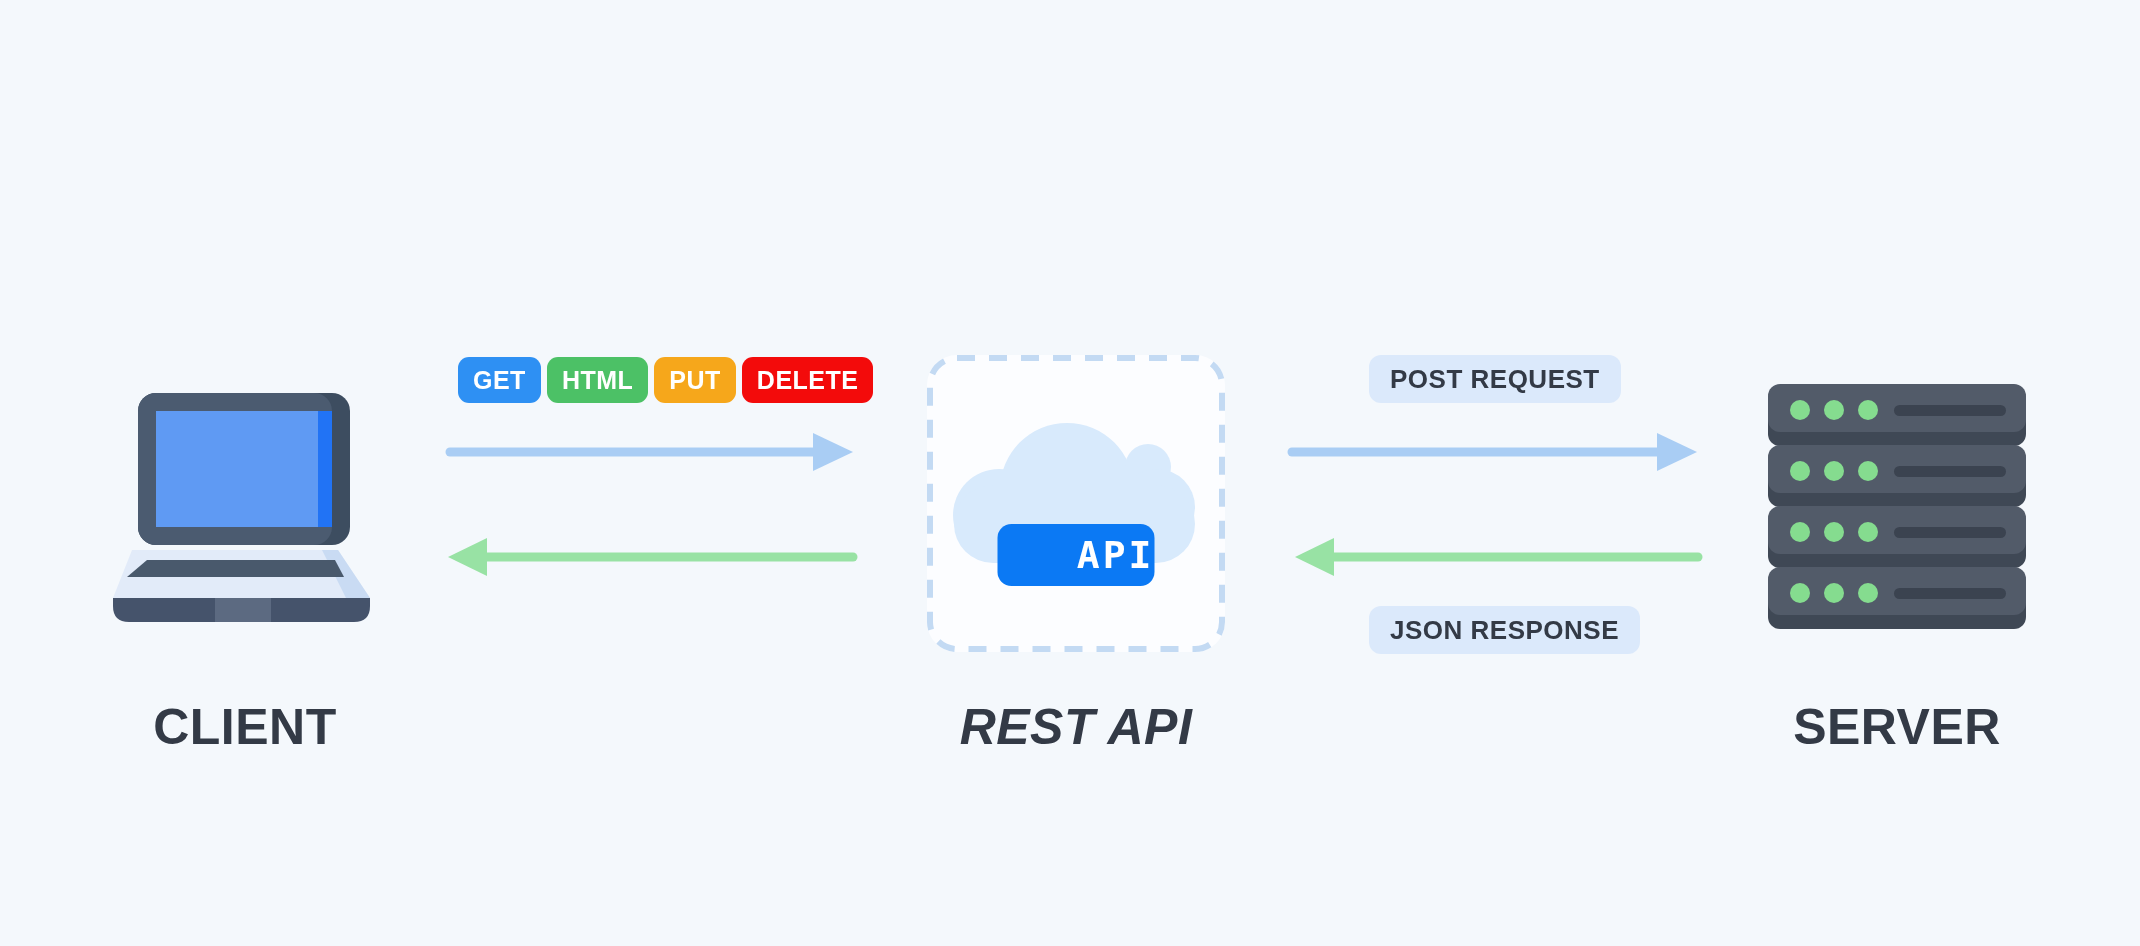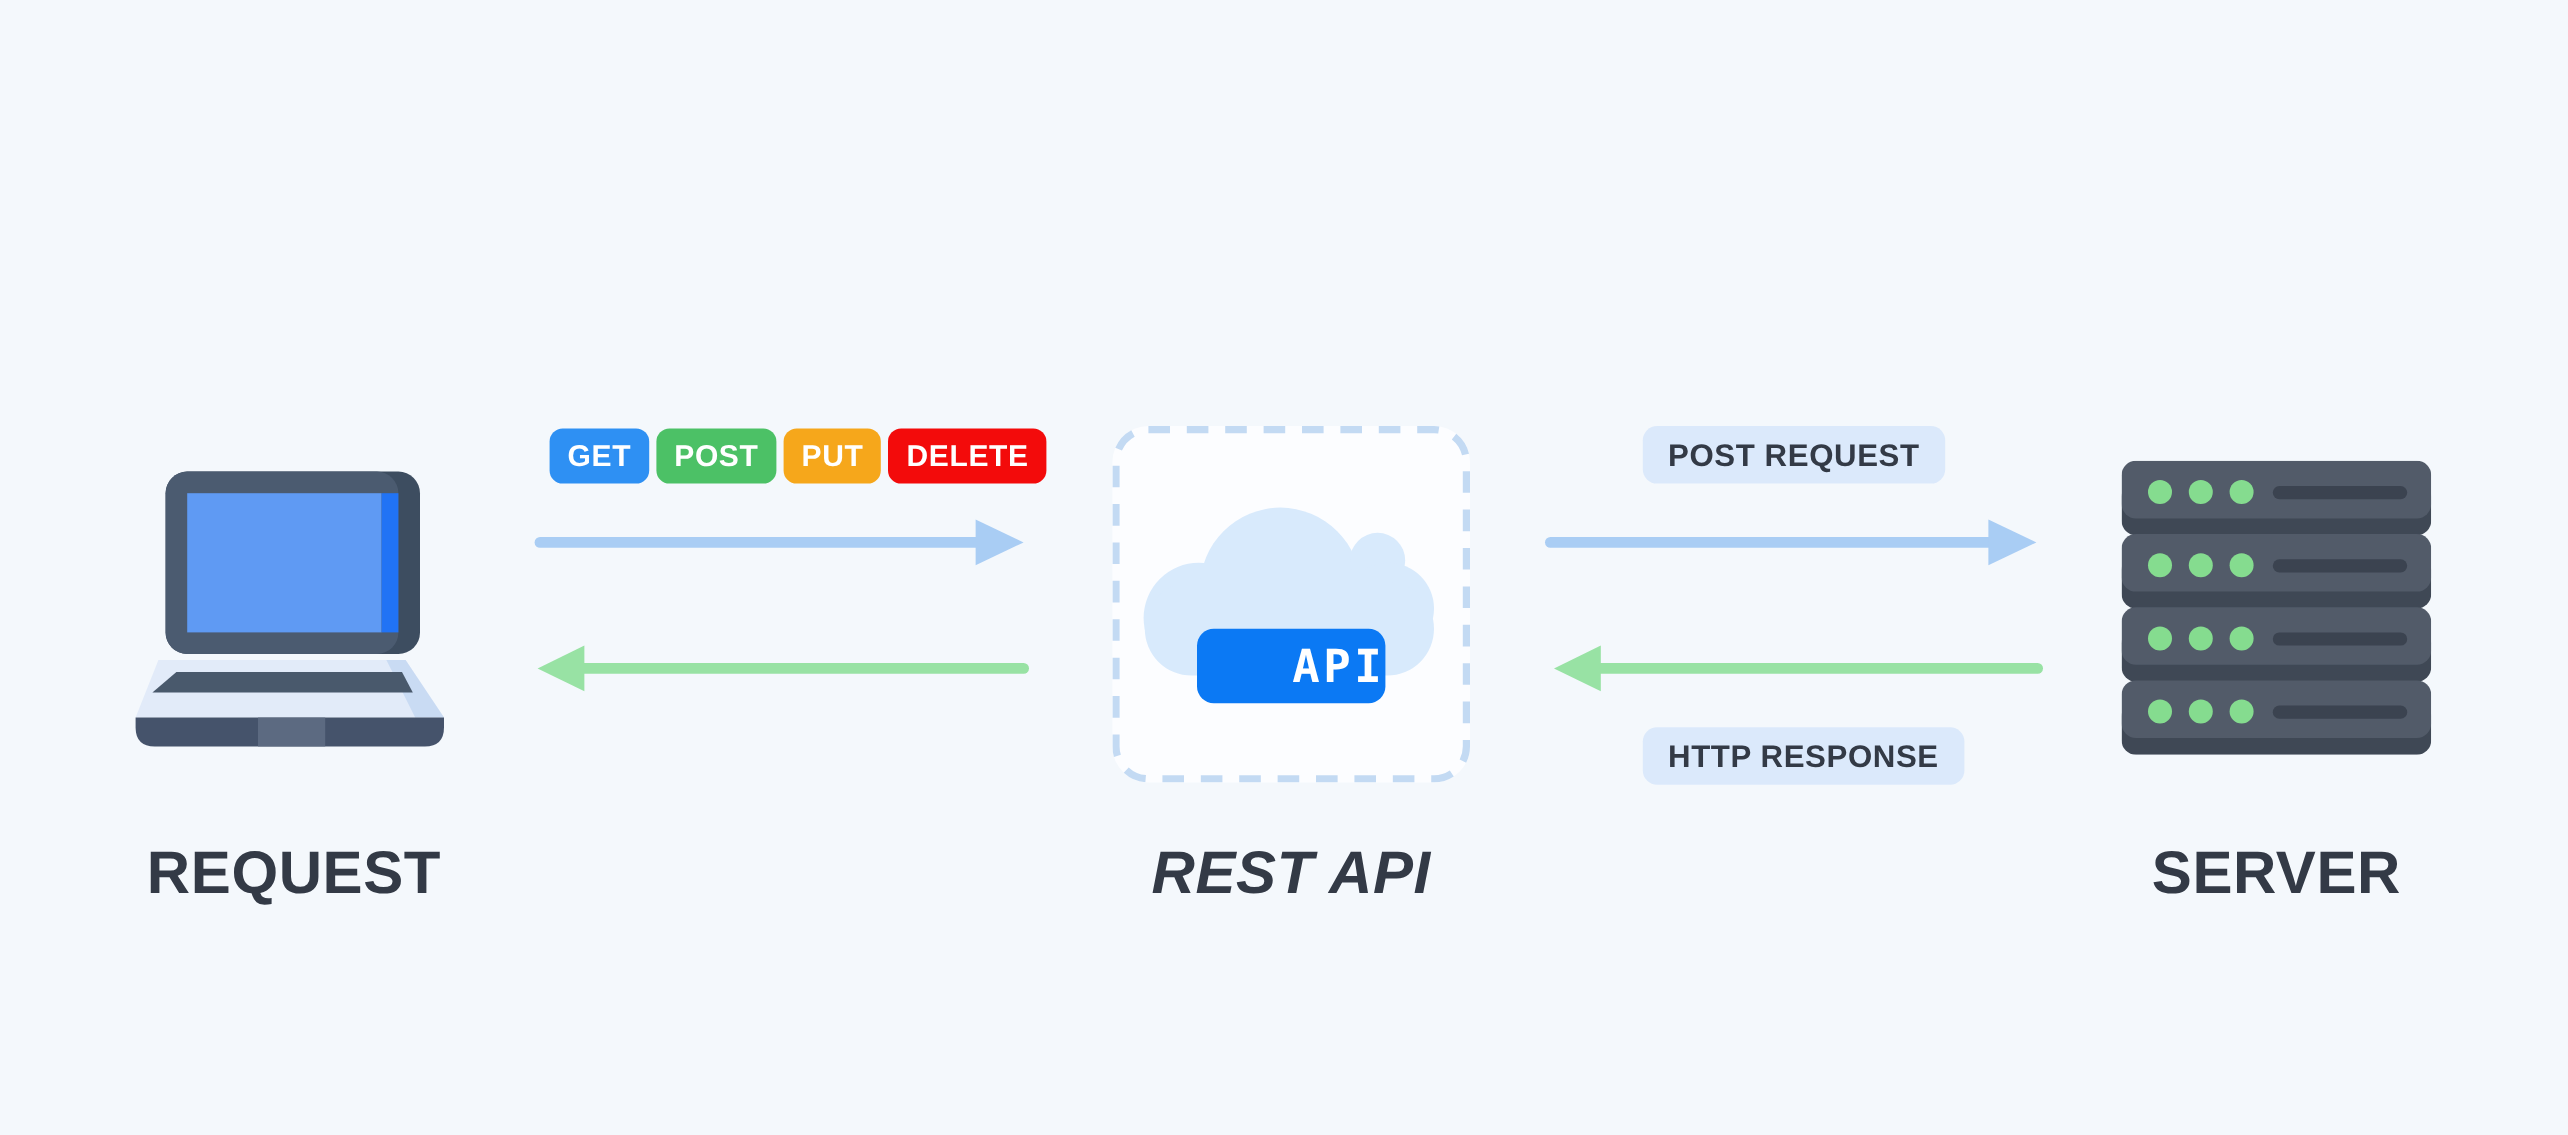--- a/index.html
+++ b/index.html
@@ -131,27 +131,27 @@
       <polygon class="head blue" points="1657,433 1657,471 1697,452"></polygon>
     </g>
     <g>
       <line class="shaft green" x1="1334" y1="557" x2="1698" y2="557"></line>
       <polygon class="head green" points="1334,538 1334,576 1295,557"></polygon>
     </g>
   </svg>
 
   <div class="methods-row">
     <span class="method" style="background-color: rgb(46, 144, 243);">GET</span>
-    <span class="method" style="background-color: rgb(76, 193, 102);">POST</span>
+    <span class="method" style="background-color: rgb(76, 193, 102);">HTML</span>
     <span class="method" style="background-color: rgb(246, 167, 27);">PUT</span>
     <span class="method" style="background-color: rgb(243, 11, 11); text-align: center;">DELETE</span>
   </div>
 
   <div class="pill" id="pill-request">POST REQUEST</div>
-  <div class="pill" id="pill-response">HTTP RESPONSE</div>
+  <div class="pill" id="pill-response">JSON RESPONSE</div>
 
   <svg class="icon-svg" style="left:100px;top:386px;width:280px;height:240px" viewBox="0 0 280 240">
     <rect x="38" y="7" width="212" height="152" rx="18" style="fill:var(--laptop-bezel-shadow,#3d4d60)"></rect>
     <rect x="38" y="7" width="194" height="152" rx="18" style="fill:var(--laptop-bezel,#4b5b70)"></rect>
     <rect x="56" y="25" width="162" height="116" style="fill:var(--laptop-screen,#5f9af3)"></rect>
     <rect x="218" y="25" width="14" height="116" style="fill:var(--laptop-screen-strip,#2173f5)"></rect>
     <polygon points="32,164 238,164 270,212 13,212" style="fill:var(--laptop-base,#e2ebf9)"></polygon>
     <polygon points="222,164 238,164 270,212 246,212" style="fill:var(--laptop-base-shadow,#c9dbf3)"></polygon>
     <polygon points="47,174 235,174 244,191 27,191" style="fill:var(--laptop-keyboard,#49596c)"></polygon>
     <path d="M13,212 H270 V220 Q270,236 254,236 H29 Q13,236 13,220 Z" style="fill:var(--laptop-bottom,#45536b)"></path>
@@ -202,17 +202,17 @@
     <g transform="translate(0,183)">
       <rect x="0" y="18" width="258" height="44" rx="12" style="fill:var(--server-shadow,#3f4855)"></rect>
       <rect x="0" y="0" width="258" height="48" rx="12" style="fill:var(--server-body,#525b69)"></rect>
       <circle cx="32" cy="26" r="10" style="fill:var(--server-led,#85dc8f)"></circle>
       <circle cx="66" cy="26" r="10" style="fill:var(--server-led,#85dc8f)"></circle>
       <circle cx="100" cy="26" r="10" style="fill:var(--server-led,#85dc8f)"></circle>
       <rect x="126" y="21" width="112" height="11" rx="5.5" style="fill:var(--server-slot,#3b4350)"></rect>
     </g>
   </svg>
 
-  <div class="node-label" id="client-label">REQUEST</div>
+  <div class="node-label" id="client-label">CLIENT</div>
   <div class="node-label" id="restapi-label">REST API</div>
   <div class="node-label" id="server-label">SERVER</div>
 
 </div>
 
 </body></html>

